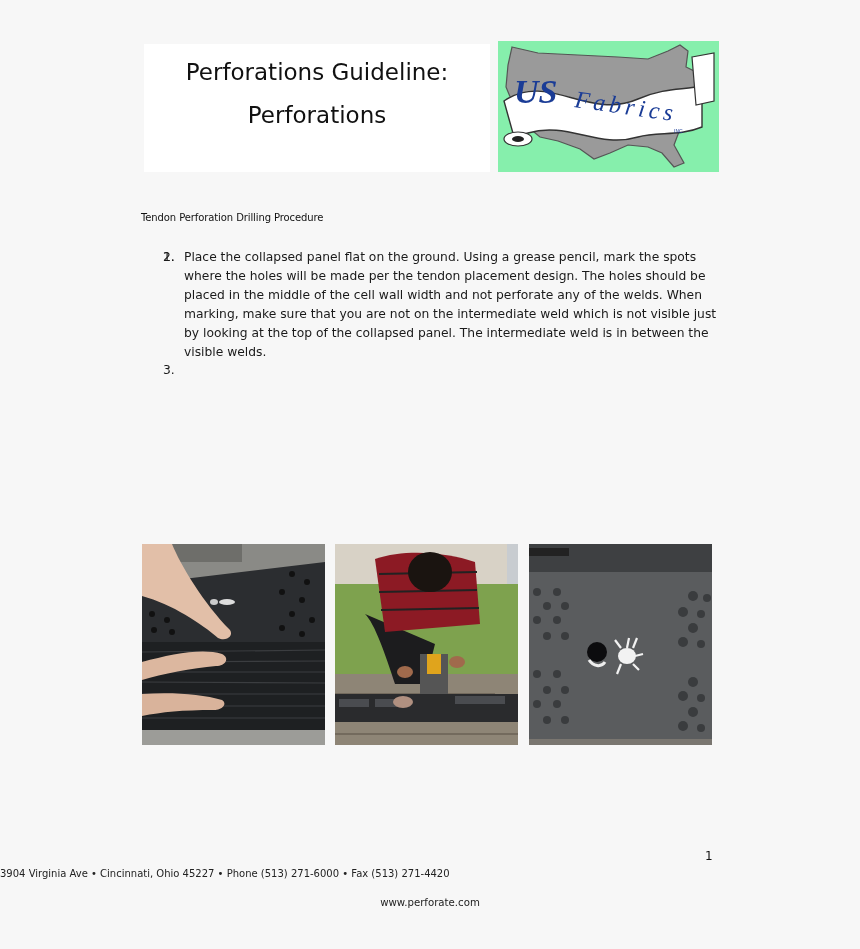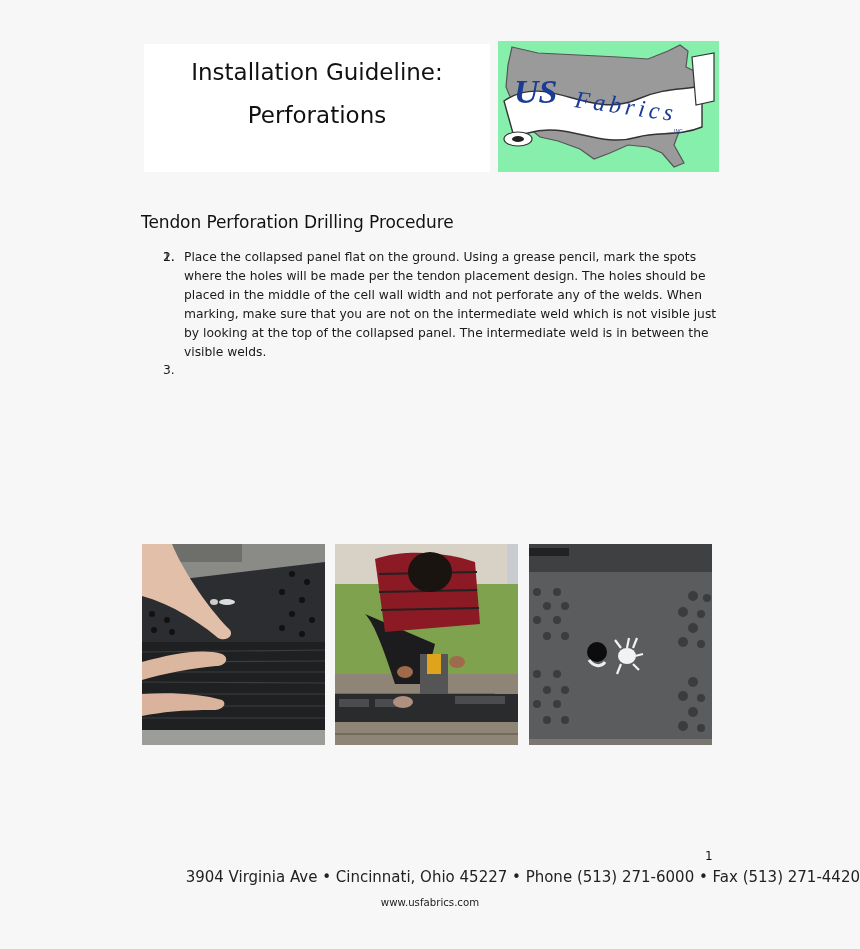--- a/index.html
+++ b/index.html
@@ -3,38 +3,38 @@
 <meta charset="utf-8">
 <style>
   html, body { margin:0; padding:0; }
   body { width:860px; height:949px; background:#f7f7f7; position:relative; overflow:hidden;
          font-family:"DejaVu Sans", "Liberation Sans", sans-serif; color:#111; }
   .title-box { position:absolute; left:144px; top:44px; width:346px; height:128px; background:#fff;
                text-align:center; }
   .title-line { font-size:23px; line-height:43px; display:block; color:#111; }
   .title-box .first { margin-top:7px; }
   .logo-box { position:absolute; left:498px; top:41px; width:221px; height:131px; background:#86efac; overflow:hidden; }
-  .section-heading { position:absolute; left:141px; top:212px; font-size:17px; font-weight:normal; color:#111;
+  .section-heading { position:absolute; left:141px; top:212px; font-size:10px; font-weight:normal; color:#111;
                      letter-spacing:-0.1px; }
   .steps { position:absolute; left:160px; top:248px; width:560px; margin:0; padding:0; list-style:none; }
   .steps li { position:relative; padding-left:24px; font-size:12.3px; line-height:18.9px; color:#1a1a1a; }
   .steps li .num { position:absolute; left:3px; top:0; }
   .photo { position:absolute; top:544px; height:201px; overflow:hidden; }
   .p1 { left:142px; width:183px; }
   .p2 { left:335px; width:183px; }
   .p3 { left:529px; width:183px; }
   .page-num { position:absolute; left:705px; top:849px; font-size:12px; }
-  .footer-addr { position:absolute; left:0; width:860px; top:868px; text-align:right; font-size:15px; color:#222; }
+  .footer-addr { position:absolute; left:0; width:860px; top:868px; text-align:left; font-size:10px; color:#222; }
   .footer-url { position:absolute; left:0; width:860px; top:897px; text-align:center; font-size:10.2px; color:#222; }
 </style>
 </head>
 <body>
 
 <div class="title-box">
-  <span class="title-line first">Installation Guideline:</span>
+  <span class="title-line first">Perforations Guideline:</span>
   <span class="title-line">Perforations</span>
 </div>
 
 <div class="logo-box">
   <svg width="221" height="131" viewBox="0 0 221 131">
     <path d="M14 6 L40 12 L80 14 L120 16 L150 18 L170 10 L182 4 L190 10 L188 26 L196 30 L198 50 L190 70 L182 88 L176 104 L186 122 L176 126 L164 112 L150 106 L130 104 L112 112 L96 118 L82 108 L60 100 L42 96 L30 86 L18 70 L8 46 L10 24 Z" fill="#9a9a9a" stroke="#555" stroke-width="1.2"></path>
     <path d="M6 60 C50 30 90 80 140 58 C170 45 190 50 204 44 L204 86 C180 96 160 90 140 96 C100 108 70 80 30 92 L16 96 Z" fill="#fff" stroke="#333" stroke-width="1.4"></path>
     <path d="M194 16 L216 12 L216 60 L198 64 Z" fill="#fff" stroke="#333" stroke-width="1.2"></path>
     <ellipse cx="20" cy="98" rx="14" ry="7" fill="#fff" stroke="#333" stroke-width="1.2"></ellipse>
     <ellipse cx="20" cy="98" rx="6" ry="3" fill="#222"></ellipse>
@@ -168,13 +168,13 @@
         <line x1="104" y1="120" x2="110" y2="126"></line>
         <line x1="92" y1="120" x2="88" y2="130"></line>
         <line x1="98" y1="104" x2="100" y2="94"></line>
       </g>
     <rect x="0" y="195" width="183" height="6" fill="#7a7670"></rect>
   </svg>
 </div>
 
 <div class="page-num">1</div>
 <div class="footer-addr">3904 Virginia Ave • Cincinnati, Ohio 45227 • Phone (513) 271-6000 • Fax (513) 271-4420</div>
-<div class="footer-url">www.usfabrics.com</div>
+<div class="footer-url">www.perforate.com</div>
 
 </body></html>

